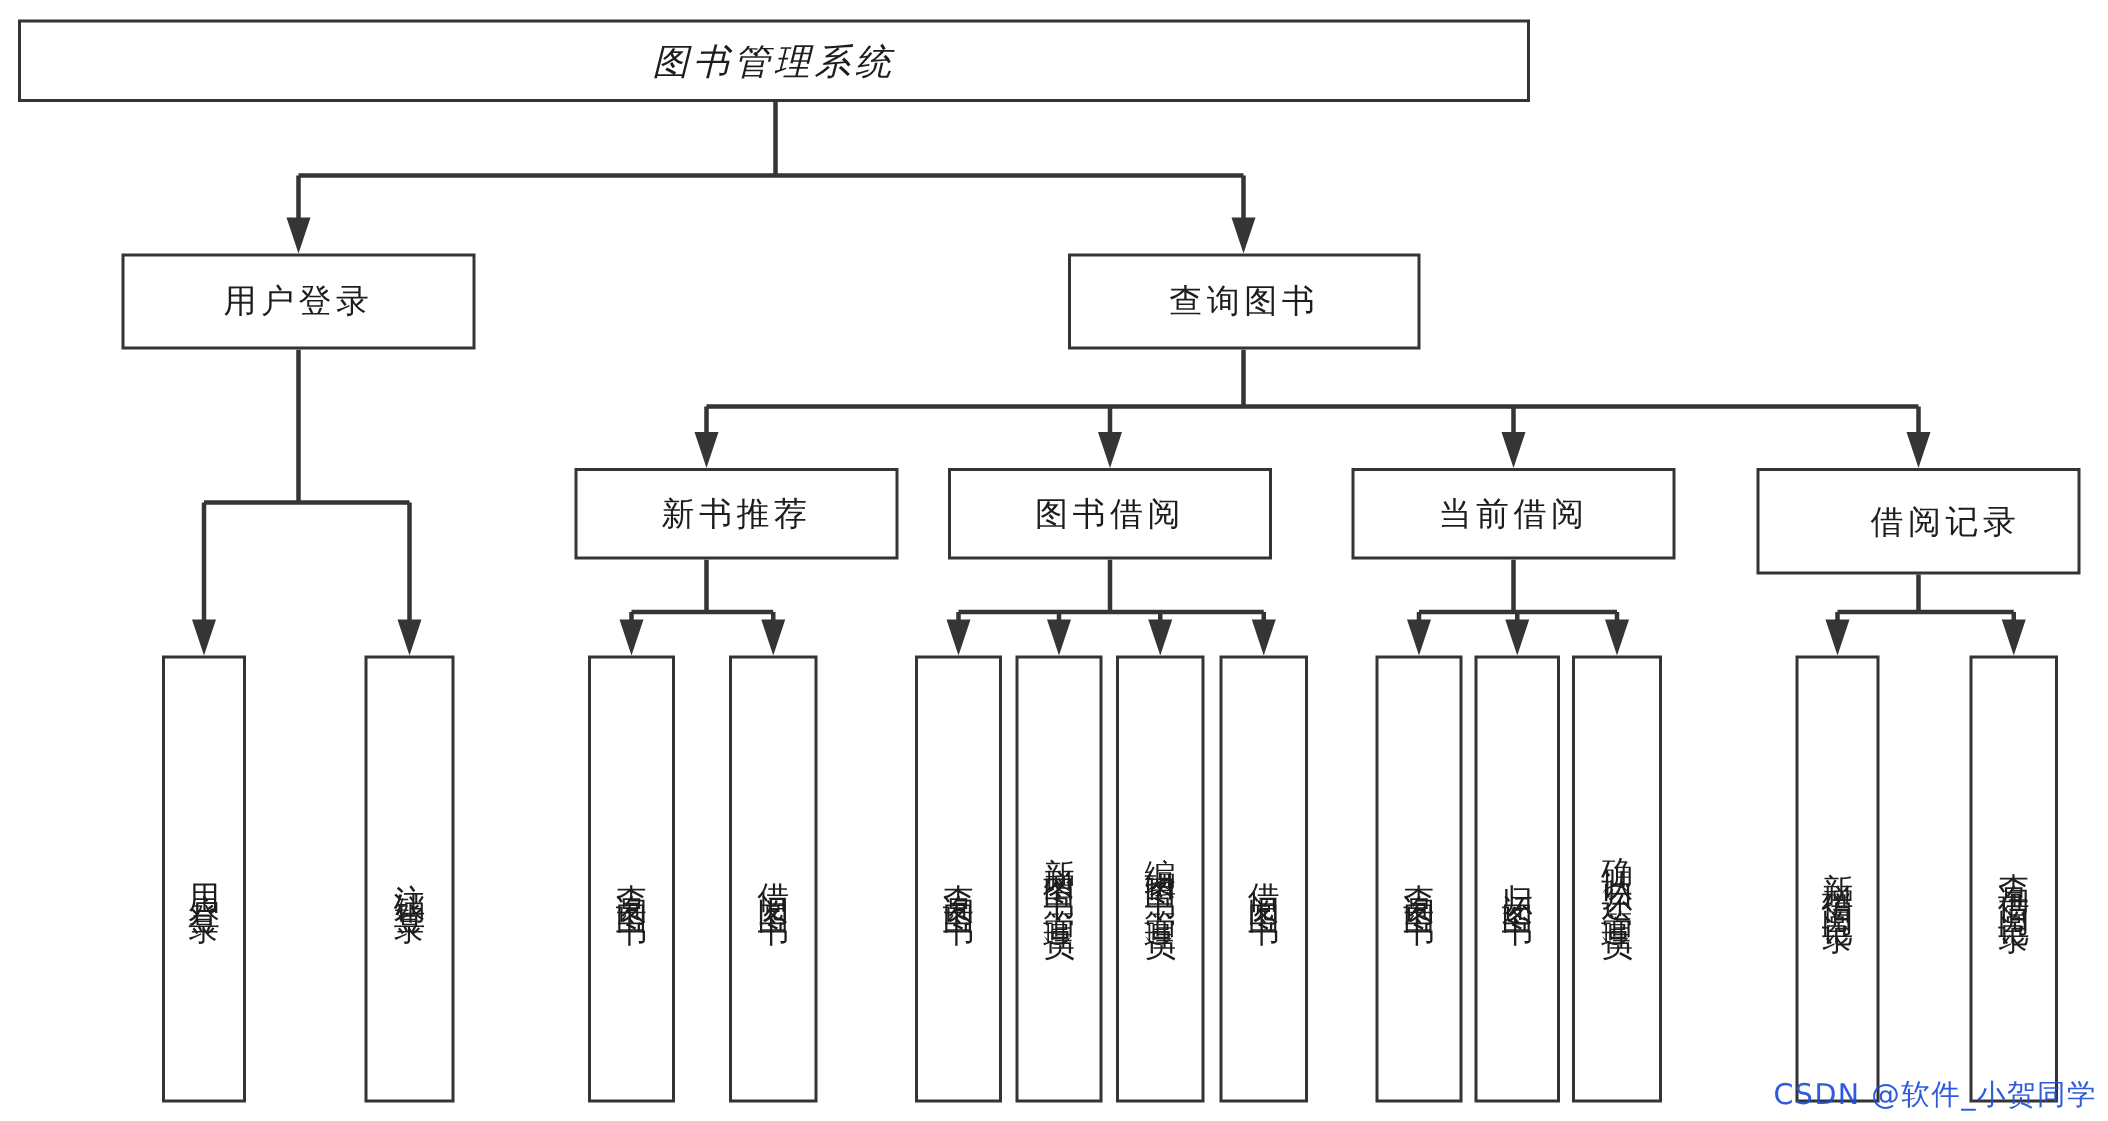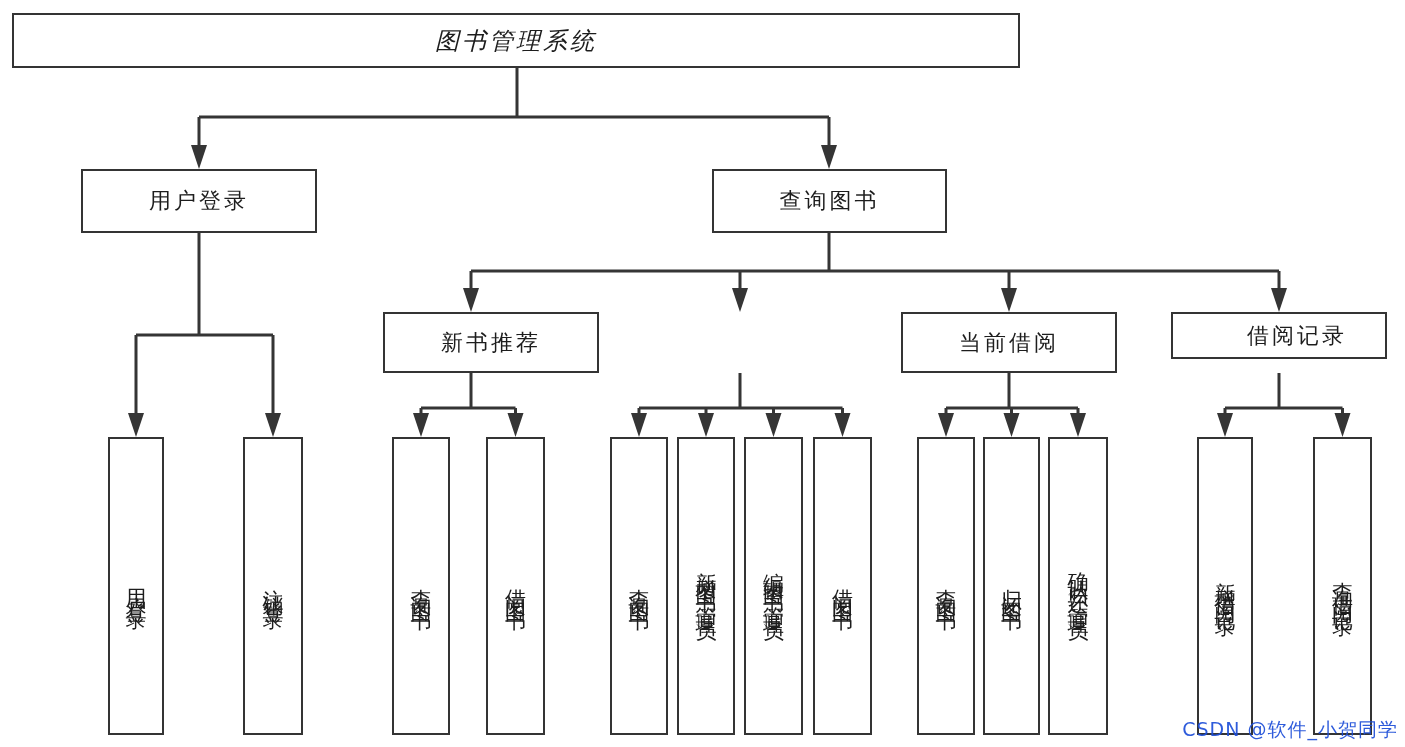--- a/index.html
+++ b/index.html
@@ -56,24 +56,27 @@
   <div class="box h" style="left:81px;top:169px;width:236px;height:64px;">
     <span class="lbl">用户登录</span>
   </div>
   <div class="box h" style="left:712px;top:169px;width:235px;height:64px;">
     <span class="lbl">查询图书</span>
   </div>
 
   <div class="box h" style="left:363px;top:312px;width:216px;height:61px;margin-left:20px;">
     <span class="lbl">新书推荐</span>
   </div>
+  <div class="box h" style="left:632px;top:312px;width:216px;height:61px;">
+    <span class="lbl">图书借阅</span>
+  </div>
   <div class="box h" style="left:901px;top:312px;width:216px;height:61px;justify-content:center;">
     <span class="lbl">当前借阅</span>
   </div>
-  <div class="box h" style="left:1171px;top:312px;width:216px;height:47px;padding-left:36px;">
+  <div class="box h" style="left:1171px;top:312px;width:216px;height:71px;padding-left:36px;">
     <span class="lbl">借阅记录</span>
   </div>
 
   <div class="box v" style="left:108px;top:437px;width:56px;height:298px;">
     <span class="lbl">用户登录</span>
   </div>
   <div class="box v" style="left:243px;top:437px;width:60px;height:298px;">
     <span class="lbl">注销登录</span>
   </div>
 

